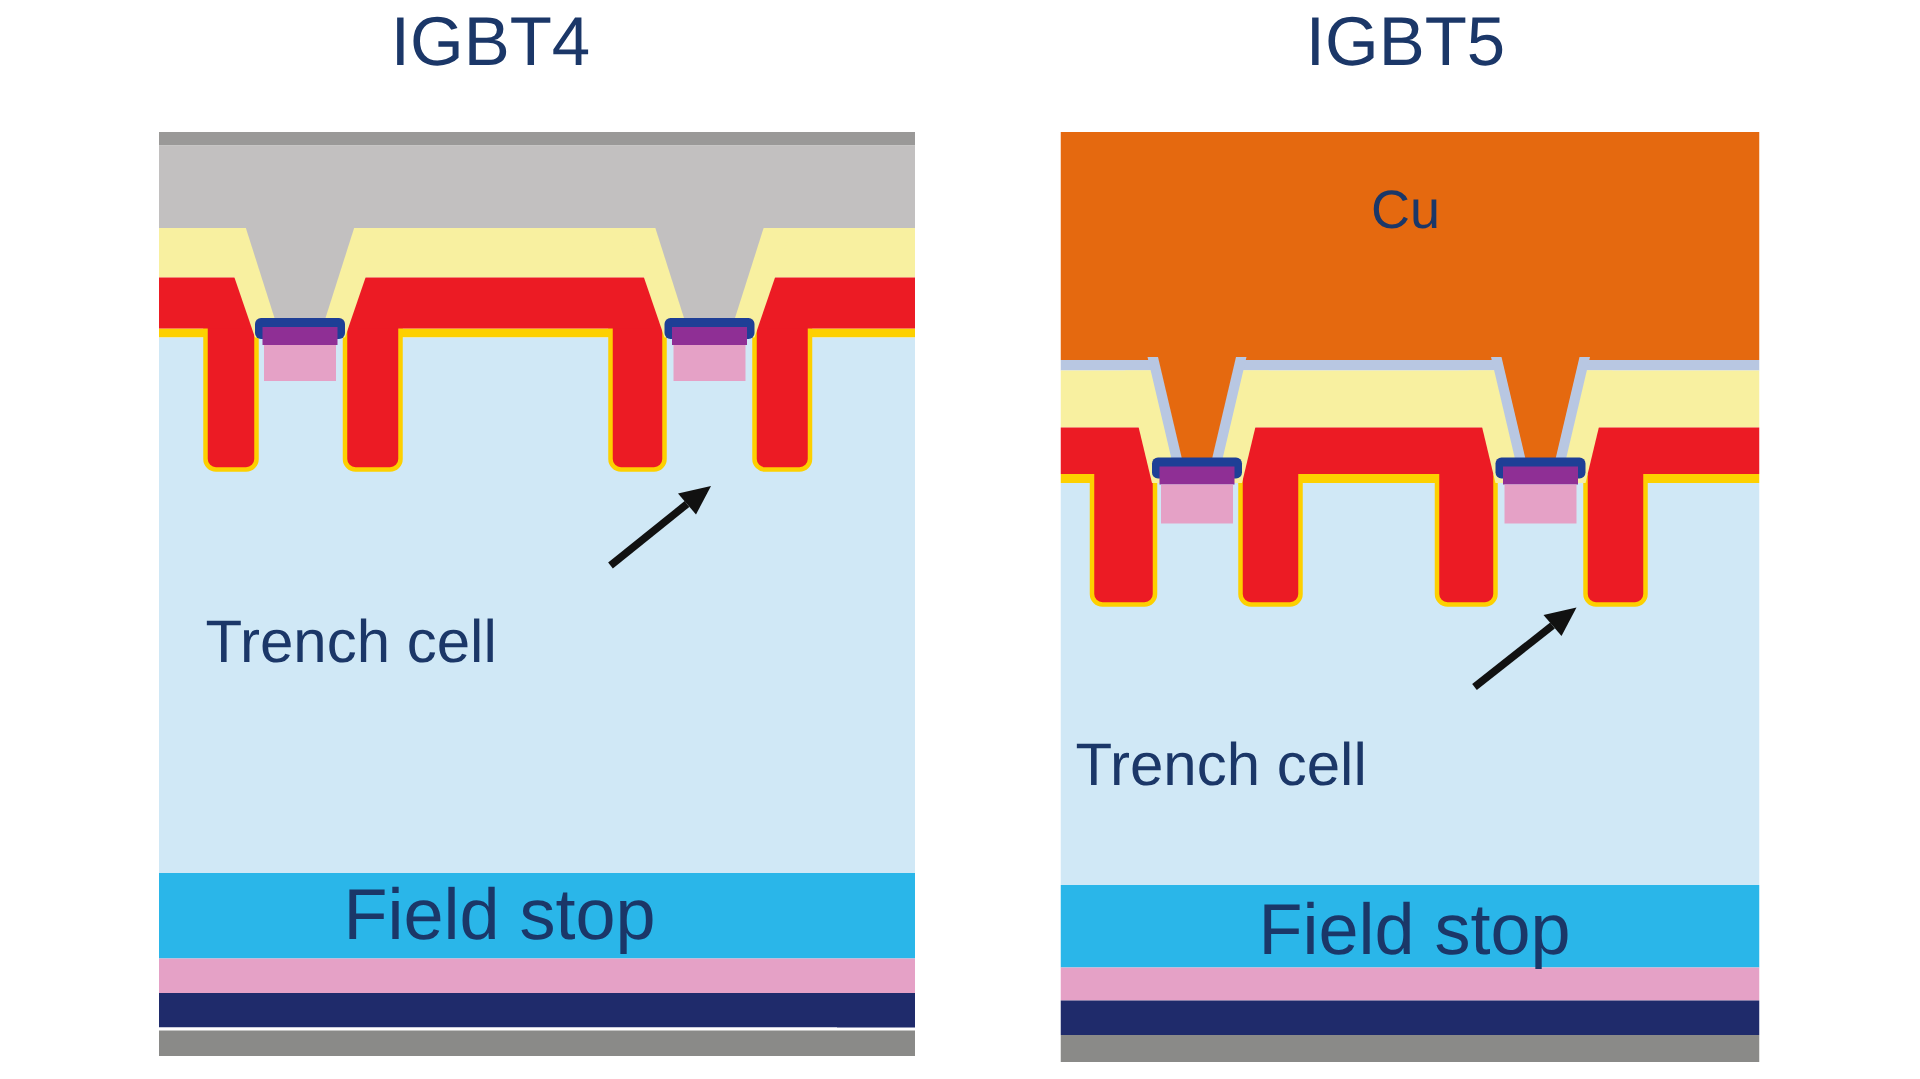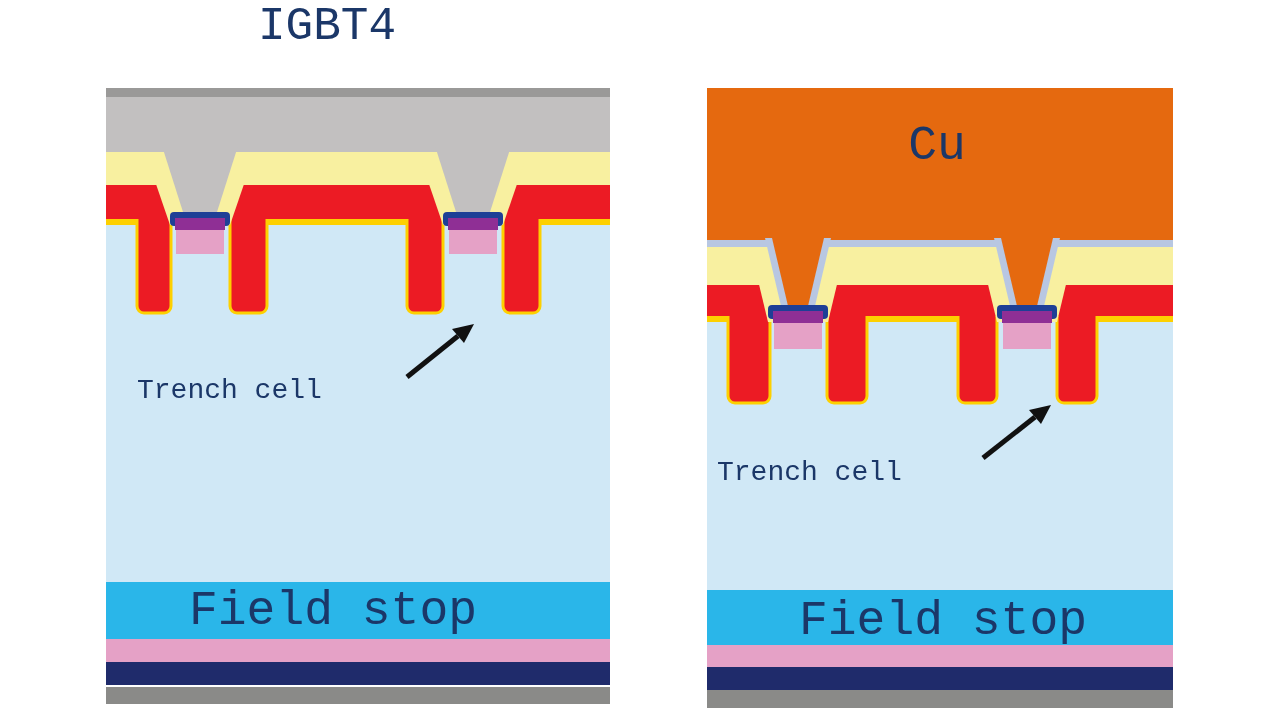--- a/index.html
+++ b/index.html
@@ -1,22 +1,22 @@
 <!DOCTYPE html>
 <html><head>
 <meta charset="utf-8">
 <style>
   html,body{margin:0;padding:0;background:#fff;}
   #canvas{position:relative;width:1280px;height:719px;background:#fff;overflow:hidden;
-          font-family:Liberation Mono, monospace;}
+          font-family:Liberation Sans, sans-serif;}
   .lbl{position:absolute;color:#1b3768;line-height:1;white-space:nowrap;}
   .ctr{text-align:center;}
   .title{font-size:46px;}
-  .cu{font-size:48px;}
-  .annot{font-size:28px;}
+  .cu{font-size:36px;}
+  .annot{font-size:40px;margin-top:31px;}
   .fstop{font-size:48px;}
   svg{position:absolute;display:block;}
   .f-dgray{fill:#9a9998}
   .f-gray{fill:#c2c0c0}
   .f-yellow{fill:#f8f0a0}
   .f-red{fill:#ec1b24}
   .f-outline{fill:#fdd000}
   .f-blue{fill:#d0e8f6}
   .f-navy{fill:#1e3f96}
   .f-purple{fill:#8f2f95}
@@ -107,20 +107,21 @@
     <rect class="f-cyan" x="0" y="502" width="466" height="55"></rect>
     <rect class="f-pink" x="0" y="557" width="466" height="22"></rect>
     <rect class="f-bnavy" x="0" y="579" width="466" height="23"></rect>
     <rect class="f-bgray" x="0" y="602" width="466" height="18"></rect>
 
     <line class="arrow-line" x1="276" y1="370" x2="328" y2="329"></line>
     <polygon class="arrow-head" points="344,317 334,336 322,322"></polygon>
   </svg>
 
   <div class="lbl title ctr" style="left:107px;top:4px;width:440px;">IGBT4</div>
+  <div class="lbl title ctr" style="left:717px;top:4px;width:440px;">IGBT5</div>
 
   <div class="lbl cu ctr" style="left:717px;top:122px;width:440px;">Cu</div>
 
   <div class="lbl annot" style="left:137px;top:377px;">Trench cell</div>
   <div class="lbl annot" style="left:717px;top:459px;">Trench cell</div>
 
   <div class="lbl fstop ctr" style="left:107px;top:587px;width:452px;">Field stop</div>
   <div class="lbl fstop ctr" style="left:717px;top:597px;width:452px;">Field stop</div>
 
 </div>

